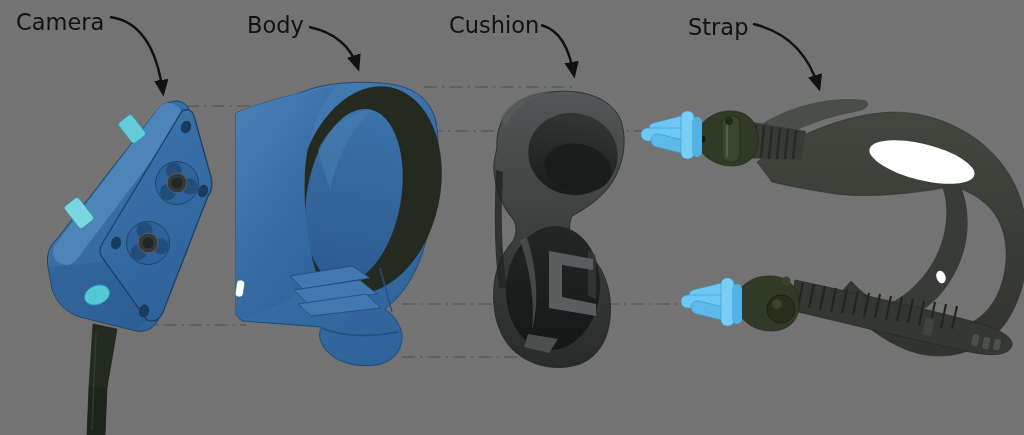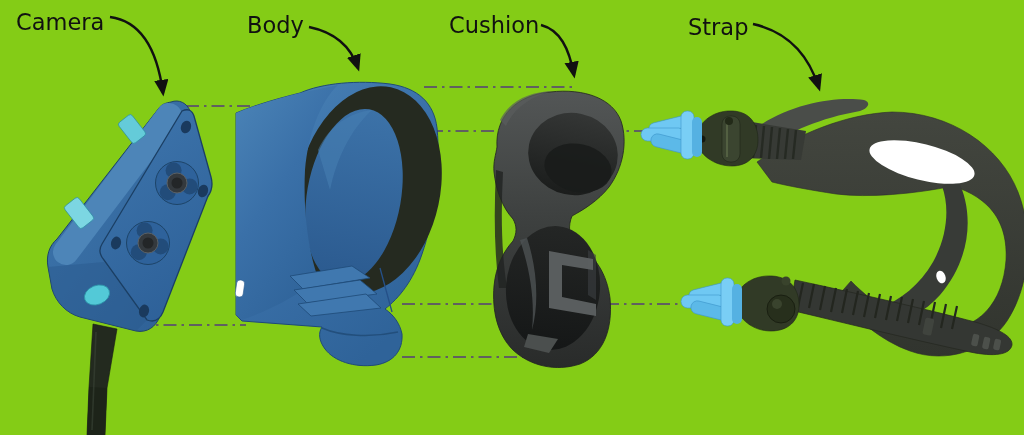--- a/index.html
+++ b/index.html
@@ -1,16 +1,16 @@
 <!DOCTYPE html>
 <html><head>
 <meta charset="utf-8">
 <style>
   html,body{margin:0;padding:0;background:#ffffff;}
-  .stage{width:1024px;height:435px;position:relative;background:#84cc16;overflow:hidden;
+  .stage{width:1024px;height:435px;position:relative;background:#737373;overflow:hidden;
          font-family:"DejaVu Sans","Liberation Sans",sans-serif;}
   svg{display:block;}
   text.part-label{font-family:"DejaVu Sans","Liberation Sans",sans-serif;font-size:22.5px;fill:#111;}
 </style>
 </head>
 <body>
 
 <div class="stage">
 <svg width="1024" height="435" viewBox="0 0 1024 435">
   <defs>

